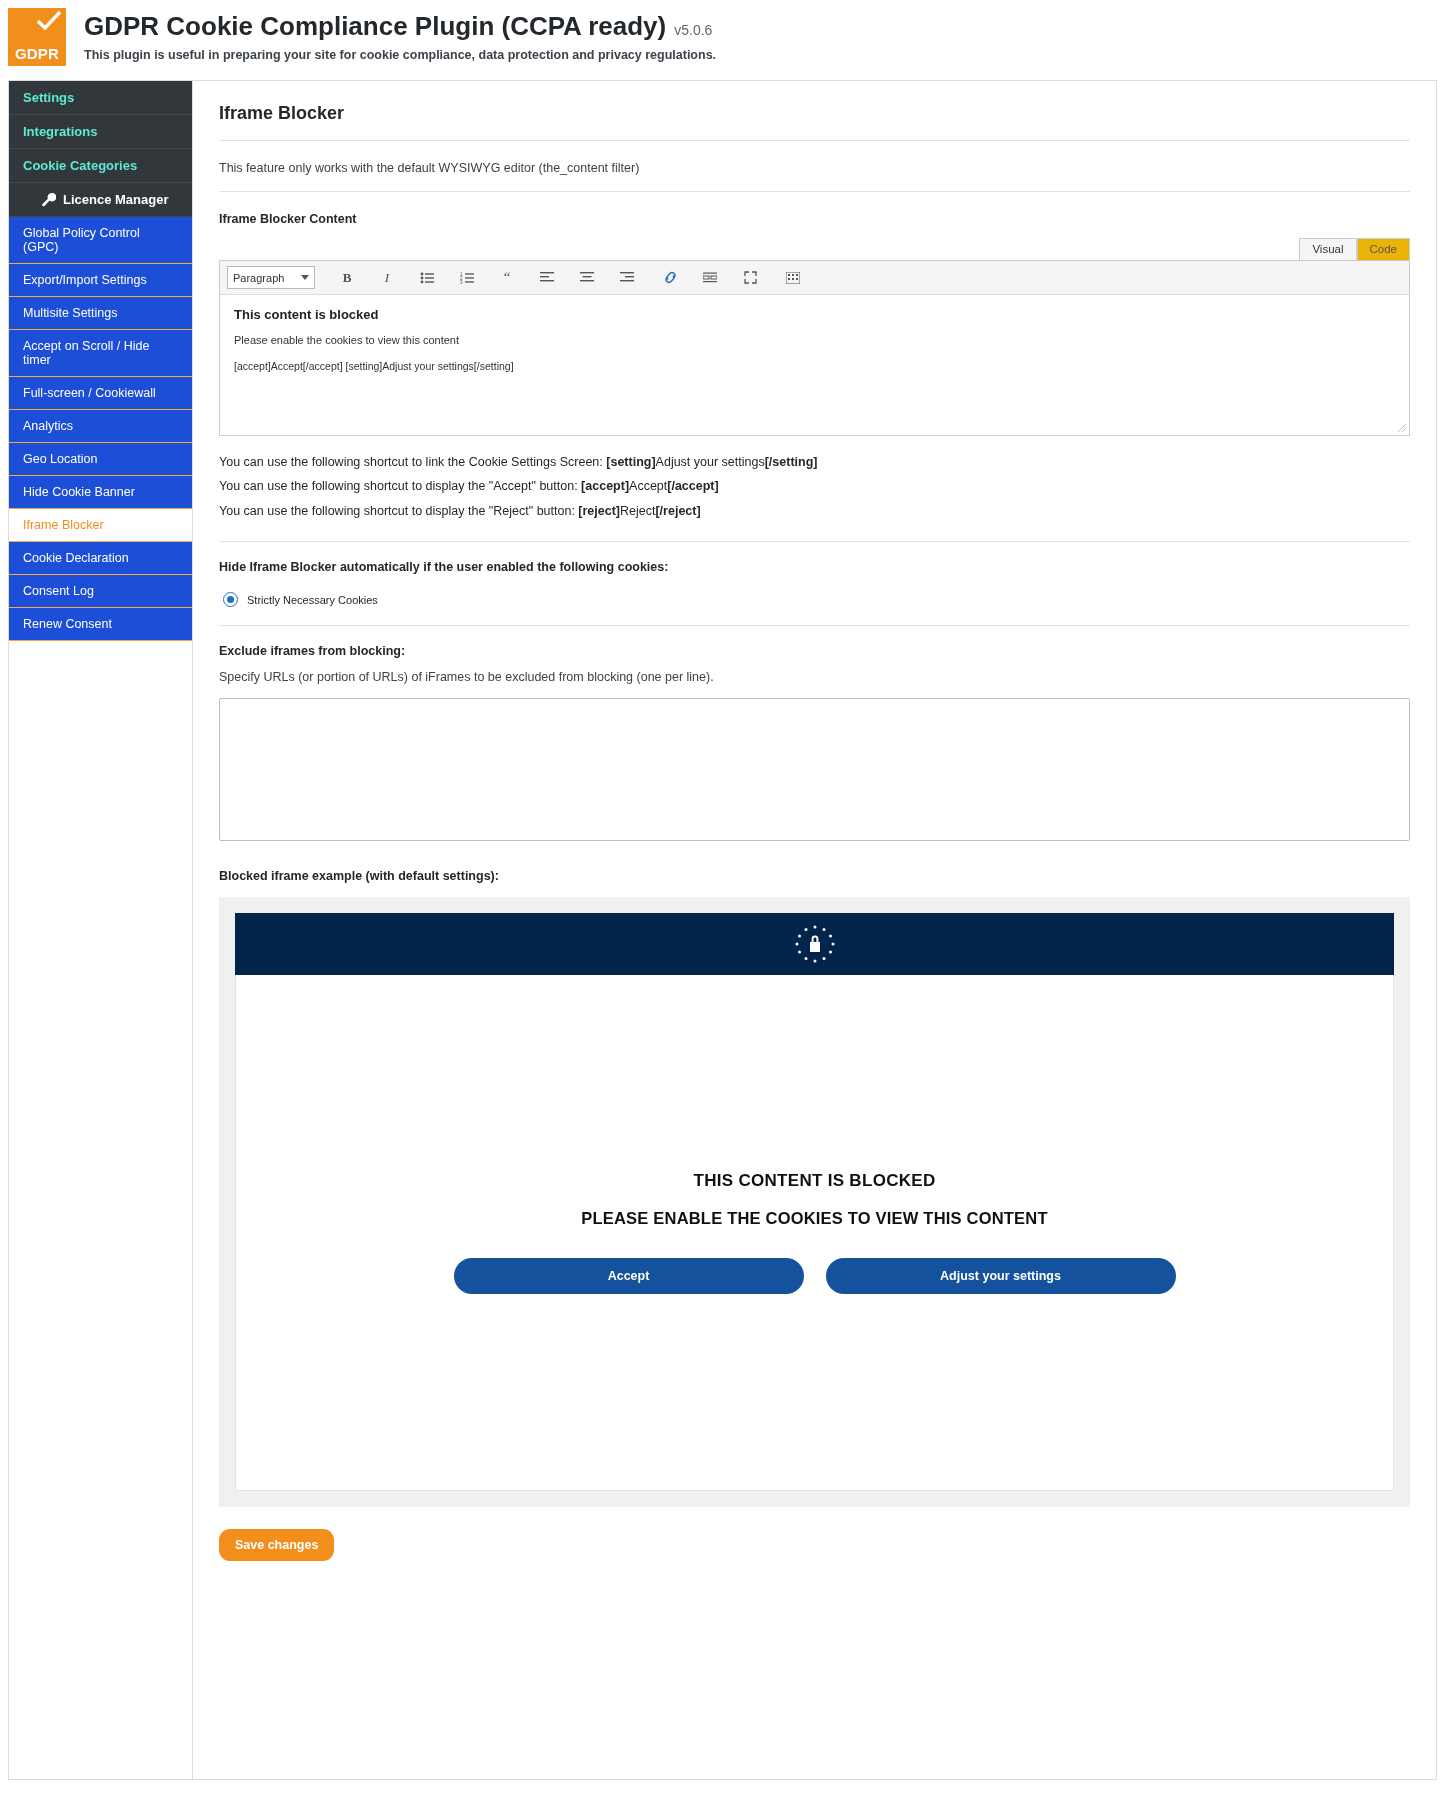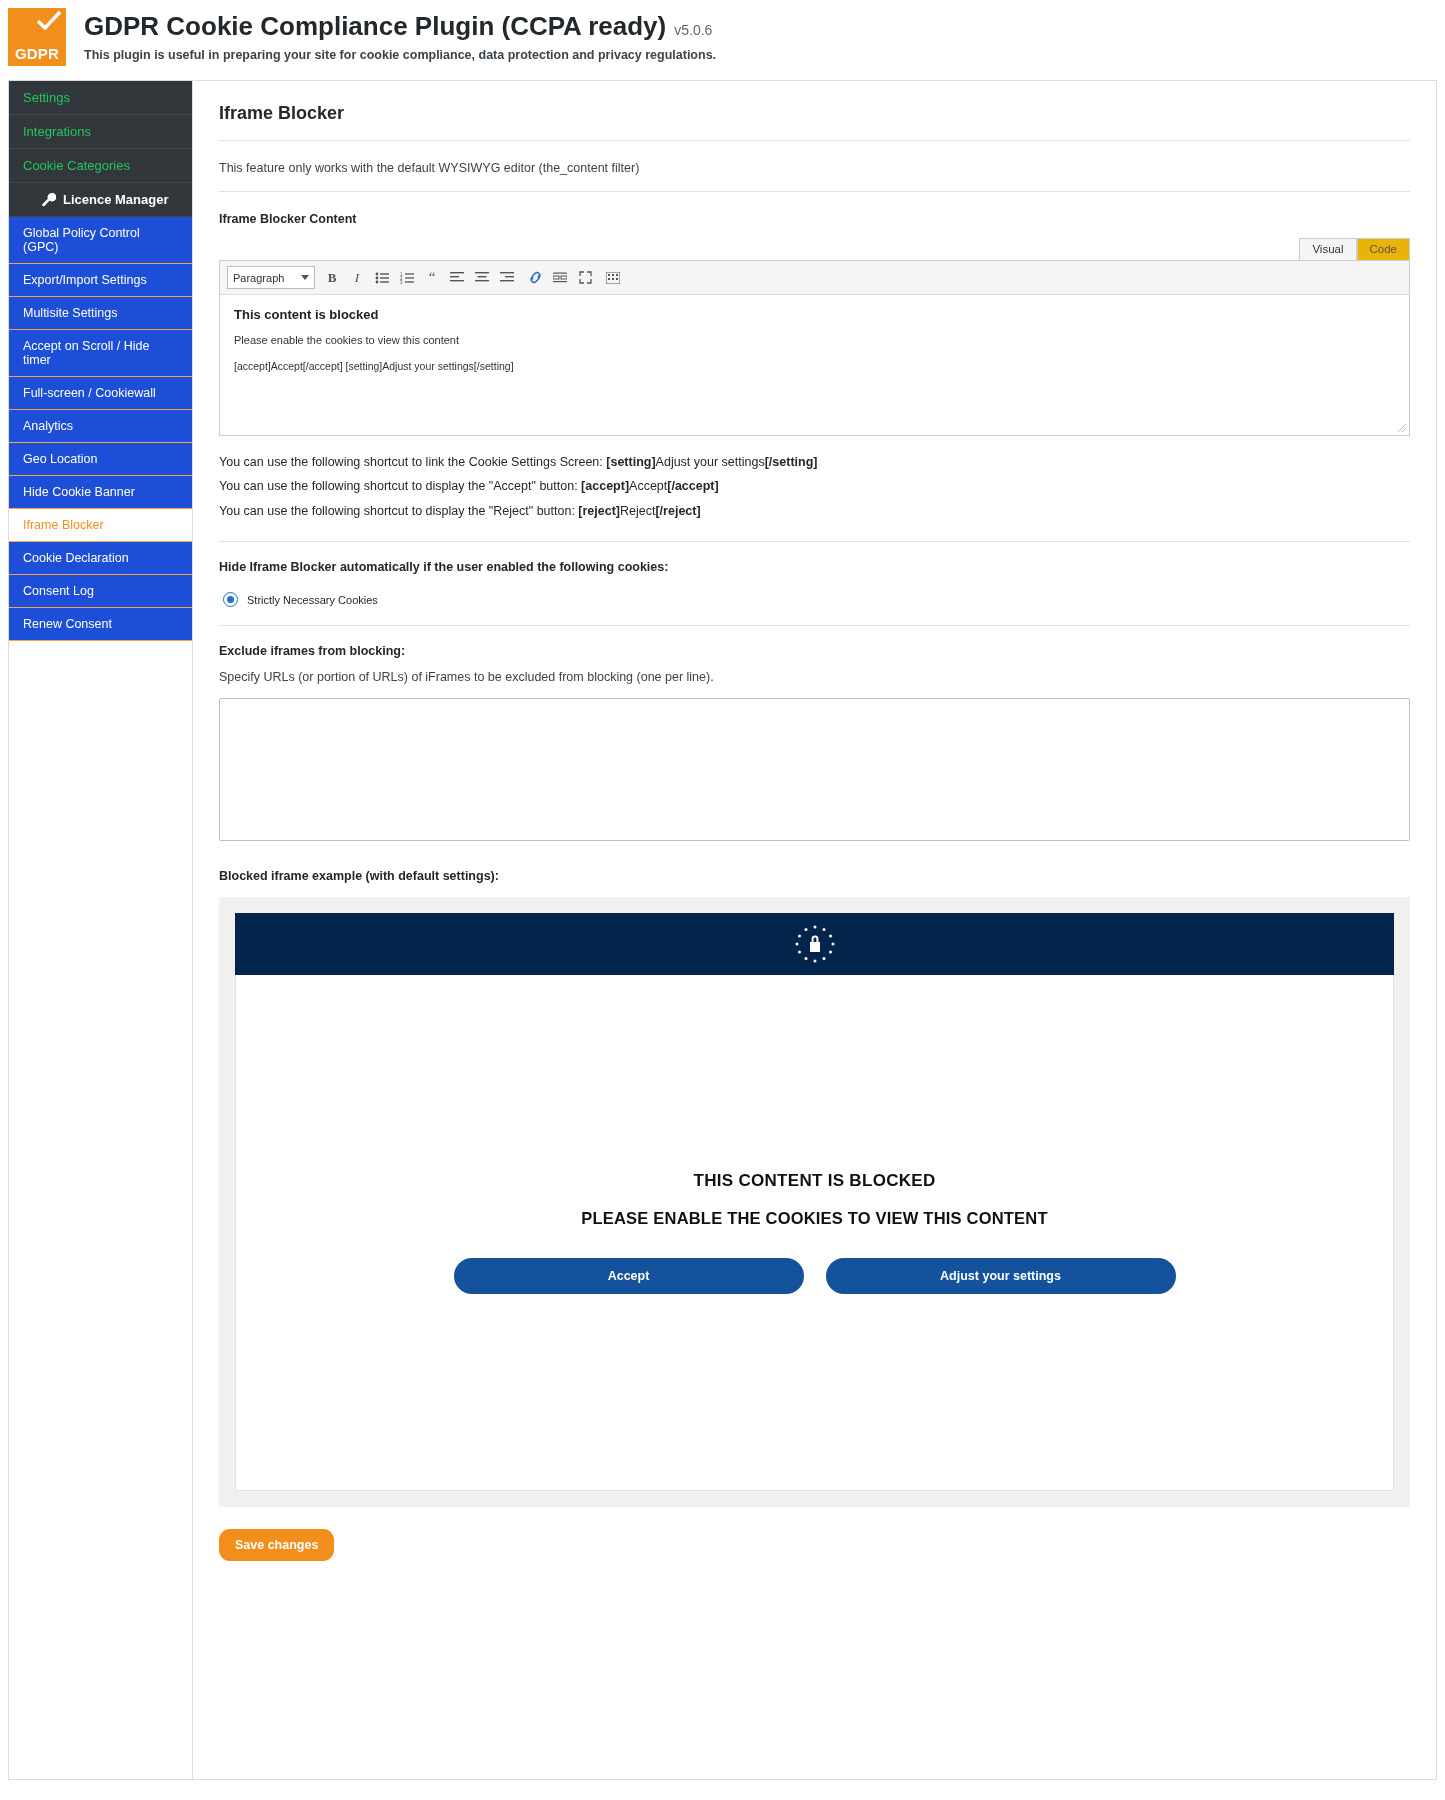--- a/index.html
+++ b/index.html
@@ -76,23 +76,24 @@
     background: #fff;
     border-right: 1px solid #dcdcdc;
   }
   .nav-dark {
     background: #32373c;
     color: #fff;
   }
   .nav-dark .nav-item {
     padding: 9px 14px;
     font-size: 13px;
-    color: #22c55e;
+    color: #5eead4;
     border-bottom: 1px solid #43484d;
     cursor: pointer;
+    font-weight: bold;
   }
   .nav-dark .nav-item.active {
     font-weight: bold;
     color: #fff;
     display: flex;
     align-items: center;
     gap: 7px;
     padding-left: 32px;
   }
   .wrench {
@@ -180,21 +181,21 @@
     font-size: 11.5px;
     padding: 4px 12px 5px 12px;
     color: #555;
     cursor: pointer;
   }
   .ed-tab.active { background: #f5f5f5; color: #333; }
   .editor-box { border: 1px solid #ccc; background: #fff; }
   .editor-toolbar {
     display: flex;
     align-items: center;
-    gap: 3px;
+    gap: 18px;
     padding: 5px 7px;
     border-bottom: 1px solid #ddd;
     background: #f5f5f5;
   }
   .para-select {
     width: 88px; height: 23px;
     border: 1px solid #bbb;
     background: #fff;
     font-size: 11px;
     display: flex;

